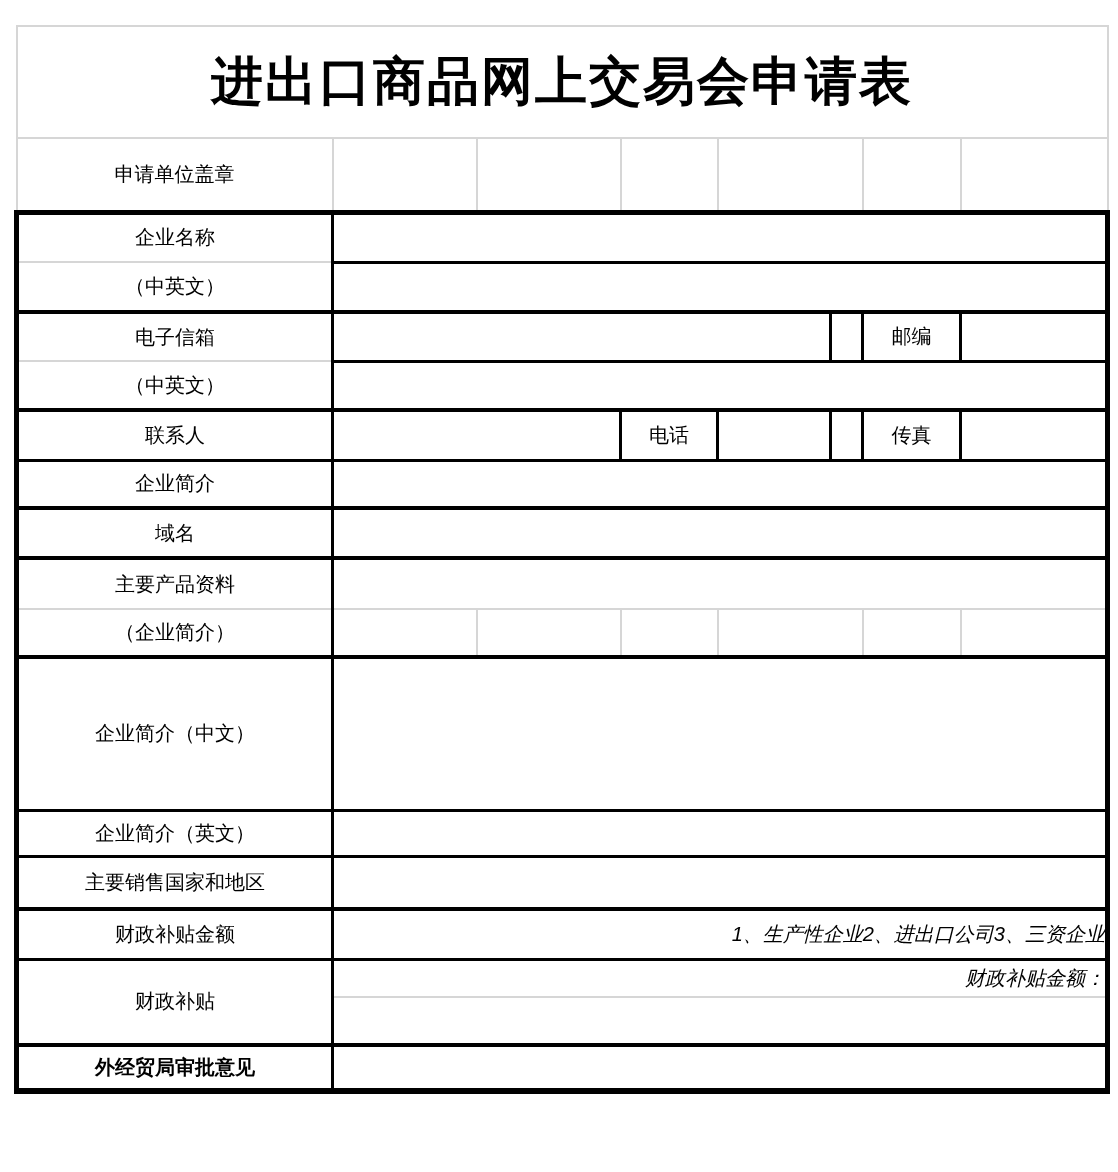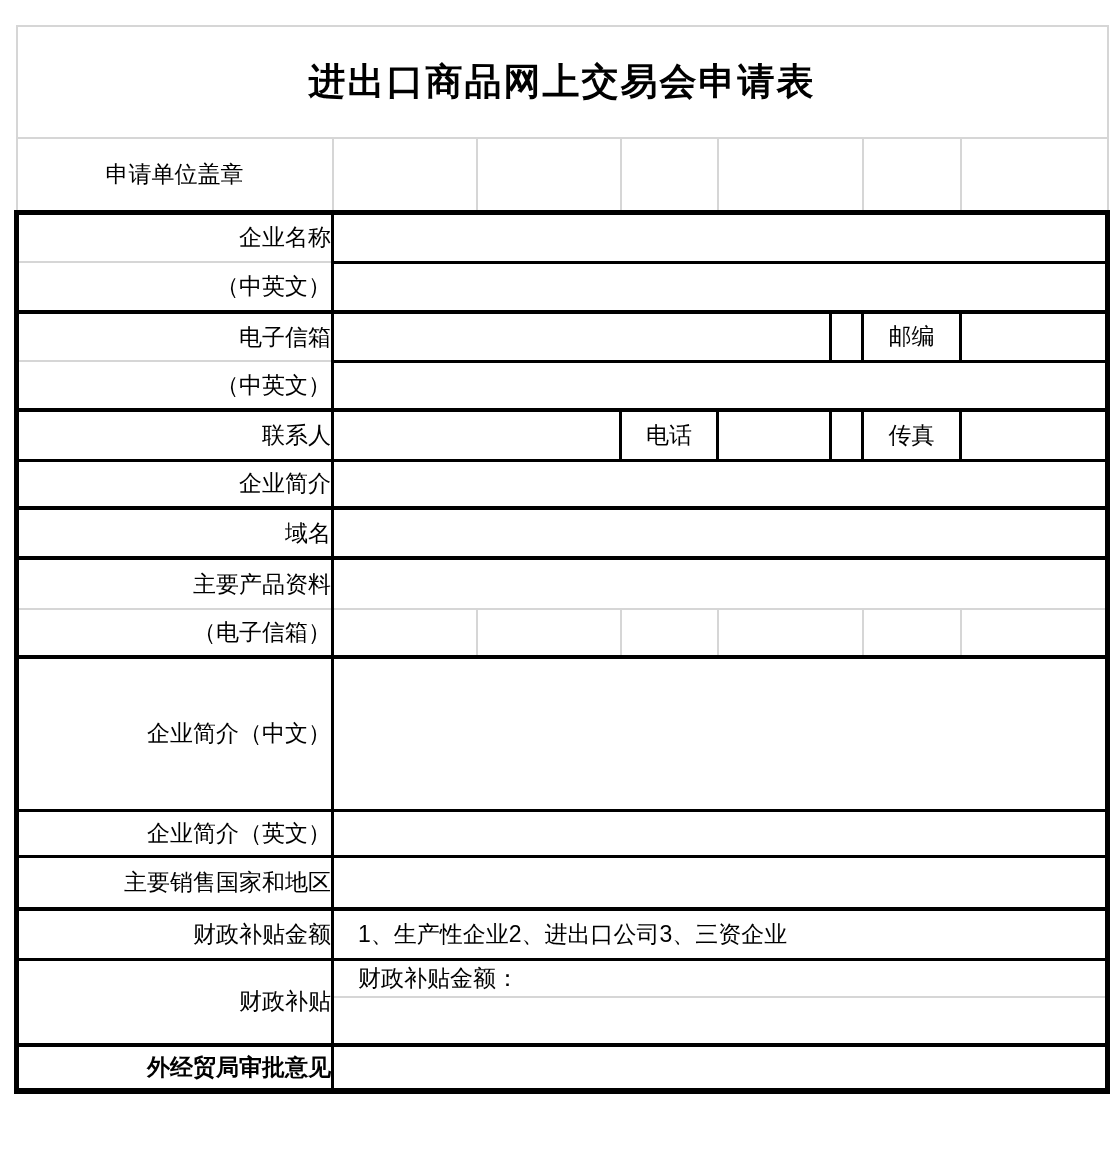--- a/index.html
+++ b/index.html
@@ -19,41 +19,42 @@
   }
   table.form{
     border-collapse:collapse;
     table-layout:fixed;
     width:1091px;
   }
   td{
     padding:0;
     vertical-align:middle;
     text-align:center;
-    font-size:23px;
+    font-size:20px;
     overflow:hidden;
     white-space:nowrap;
   }
   
   td.title{
-    font-size:37px;
+    font-size:52px;
     font-weight:700;
     letter-spacing:2px;
   }
   
   td.leftText{
-    text-align:left;
+    text-align:right;
     padding-left:24px;
+    font-style:italic;
   }
   
   .lg{border-left:2px solid var(--g);}
   .rg{border-right:2px solid var(--g);}
   .tg{border-top:2px solid var(--g);}
   .bg{border-bottom:2px solid var(--g);}
-  .lk5{border-left:5px solid var(--k);text-align:right;}
+  .lk5{border-left:5px solid var(--k);}
   .rk5{border-right:5px solid var(--k);}
   .tk5{border-top:5px solid var(--k);}
   .bk6{border-bottom:6px solid var(--k);font-weight:bold;}
   .rk3{border-right:3px solid var(--k);}
   .bk3{border-bottom:3px solid var(--k);}
   .bk4{border-bottom:4px solid var(--k);margin-top:6px;}
 </style>
 </head>
 <body>
 
@@ -127,21 +128,21 @@
     <td class="lk5 rk3 bk4">域名</td>
     <td colspan="7" class="rk5 bk4"></td>
   </tr>
 
   <tr style="height:51px">
     <td class="lk5 rk3 bg">主要产品资料</td>
     <td colspan="7" class="rk5 bg"></td>
   </tr>
 
   <tr style="height:48px">
-    <td class="lk5 rk3 bk4">（电子信箱）</td>
+    <td class="lk5 rk3 bk4">（企业简介）</td>
     <td class="bk4"></td>
     <td class="lg bk4"></td>
     <td class="lg bk4"></td>
     <td colspan="2" class="lg bk4"></td>
     <td class="lg bk4"></td>
     <td class="lg rk5 bk4"></td>
   </tr>
 
   <tr style="height:153px">
     <td class="lk5 rk3 bk3">企业简介（中文）</td>

